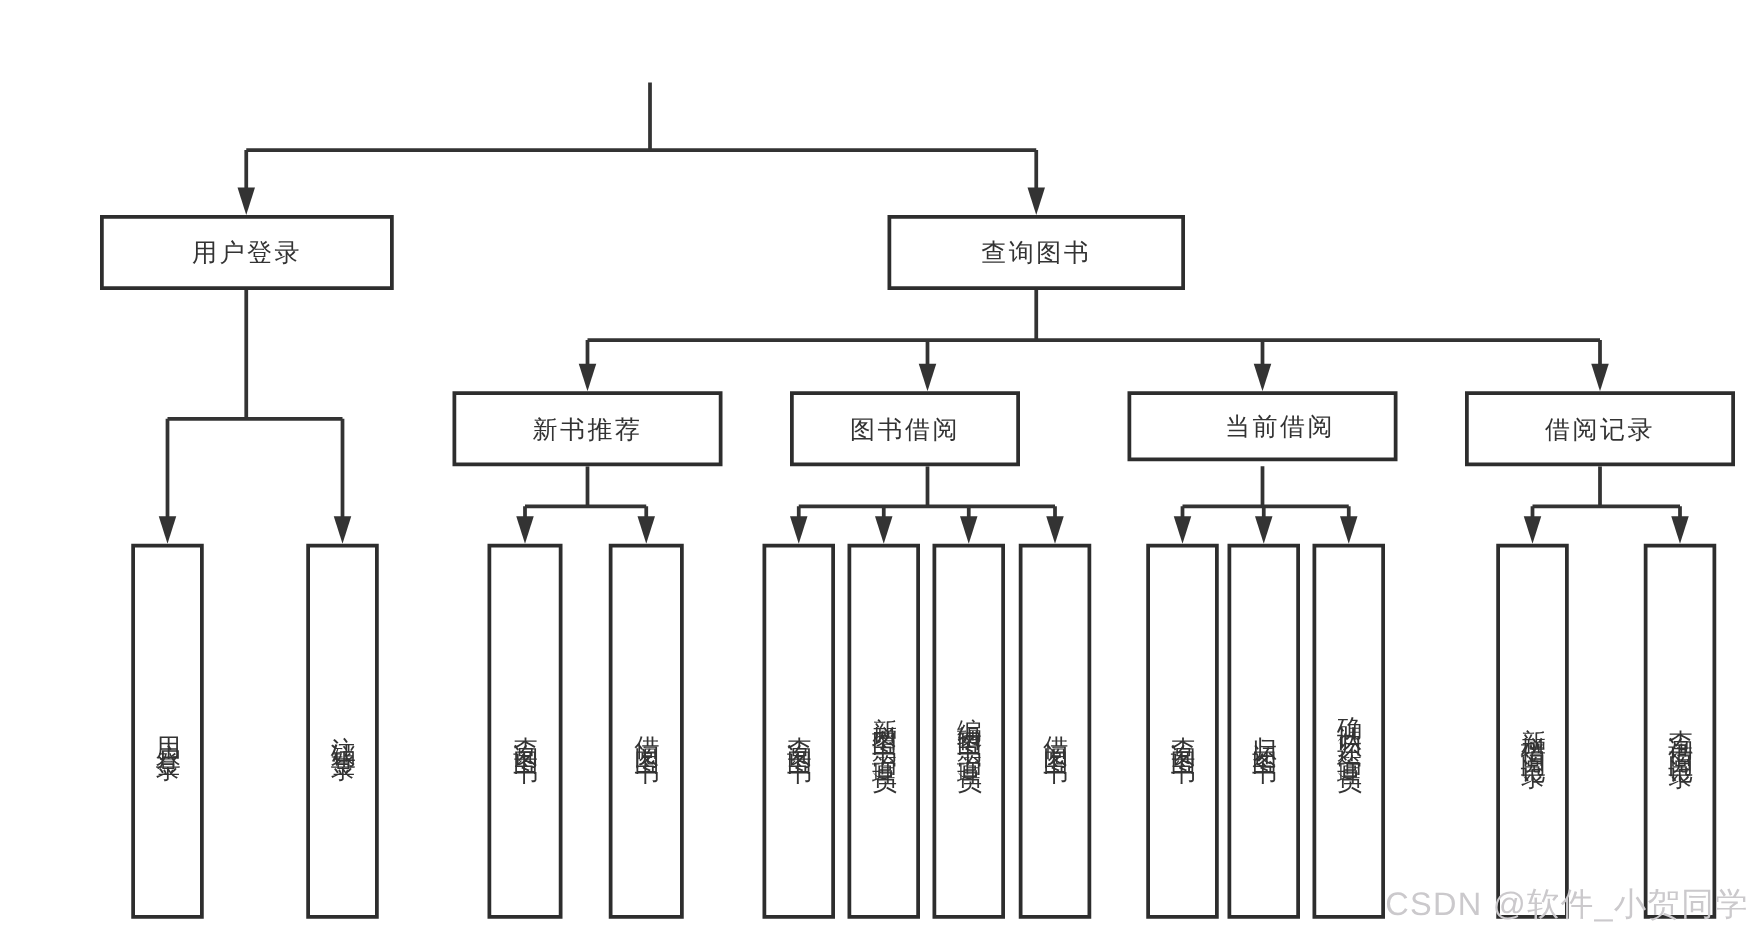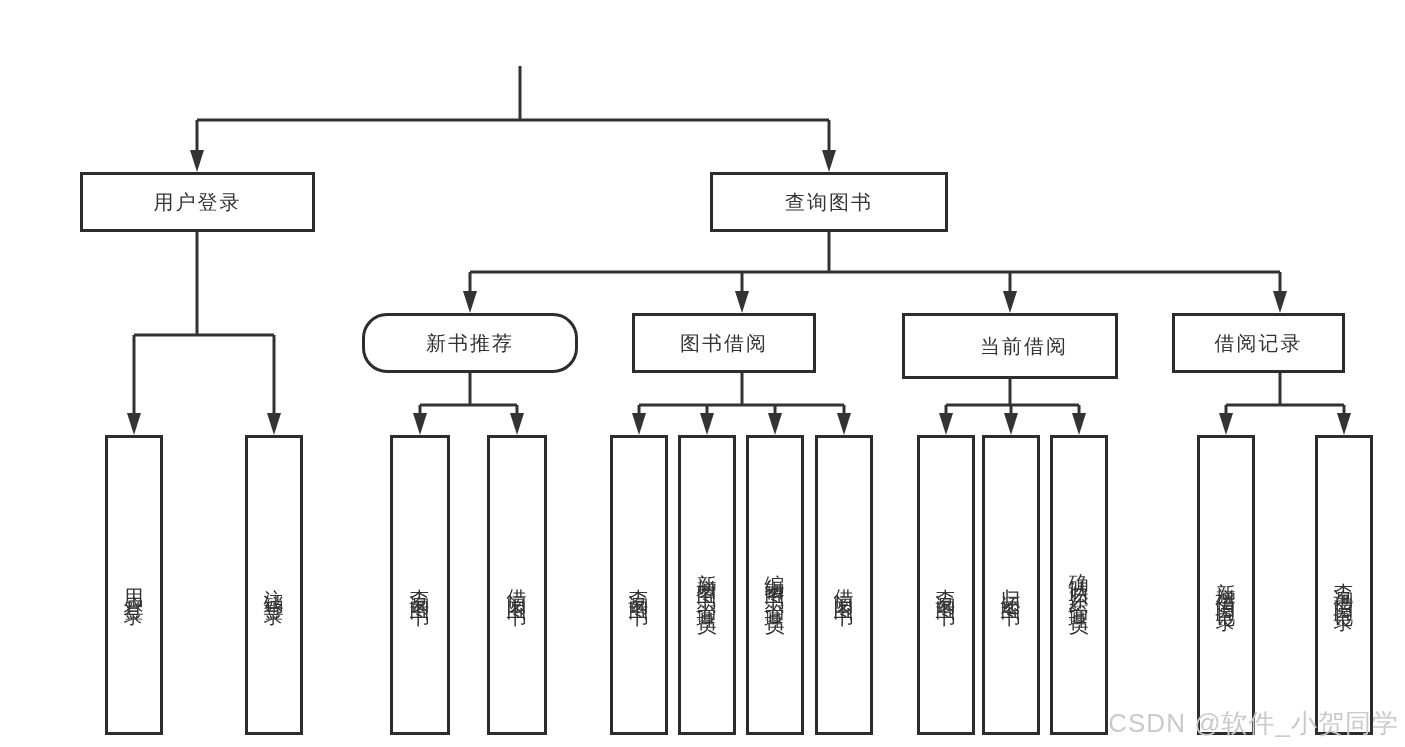--- a/index.html
+++ b/index.html
@@ -132,30 +132,30 @@
   </svg>
 
 
   <div class="node" style="left:80px;top:172px;width:235px;height:60px;">
     <span class="node-label">用户登录</span>
   </div>
   <div class="node" style="left:710px;top:172px;width:238px;height:60px;">
     <span class="node-label">查询图书</span>
   </div>
 
-  <div class="node" style="left:362px;top:313px;width:216px;height:60px;border-radius:25px;">
+  <div class="node" style="left:362px;top:313px;width:216px;height:60px;">
     <span class="node-label">新书推荐</span>
   </div>
   <div class="node" style="left:632px;top:313px;width:184px;height:60px;">
     <span class="node-label">图书借阅</span>
   </div>
-  <div class="node" style="left:902px;top:313px;width:216px;height:66px;padding-left:28px;">
+  <div class="node" style="left:902px;top:313px;width:216px;height:56px;padding-left:28px;">
     <span class="node-label">当前借阅</span>
   </div>
-  <div class="node" style="left:1172px;top:313px;width:173px;height:60px;">
+  <div class="node" style="left:1172px;top:313px;width:216px;height:60px;">
     <span class="node-label">借阅记录</span>
   </div>
 
   <div class="leaf" style="left:105px;">
     <span class="leaf-label">用户登录</span>
   </div>
   <div class="leaf" style="left:245px;">
     <span class="leaf-label">注销登录</span>
   </div>
 

